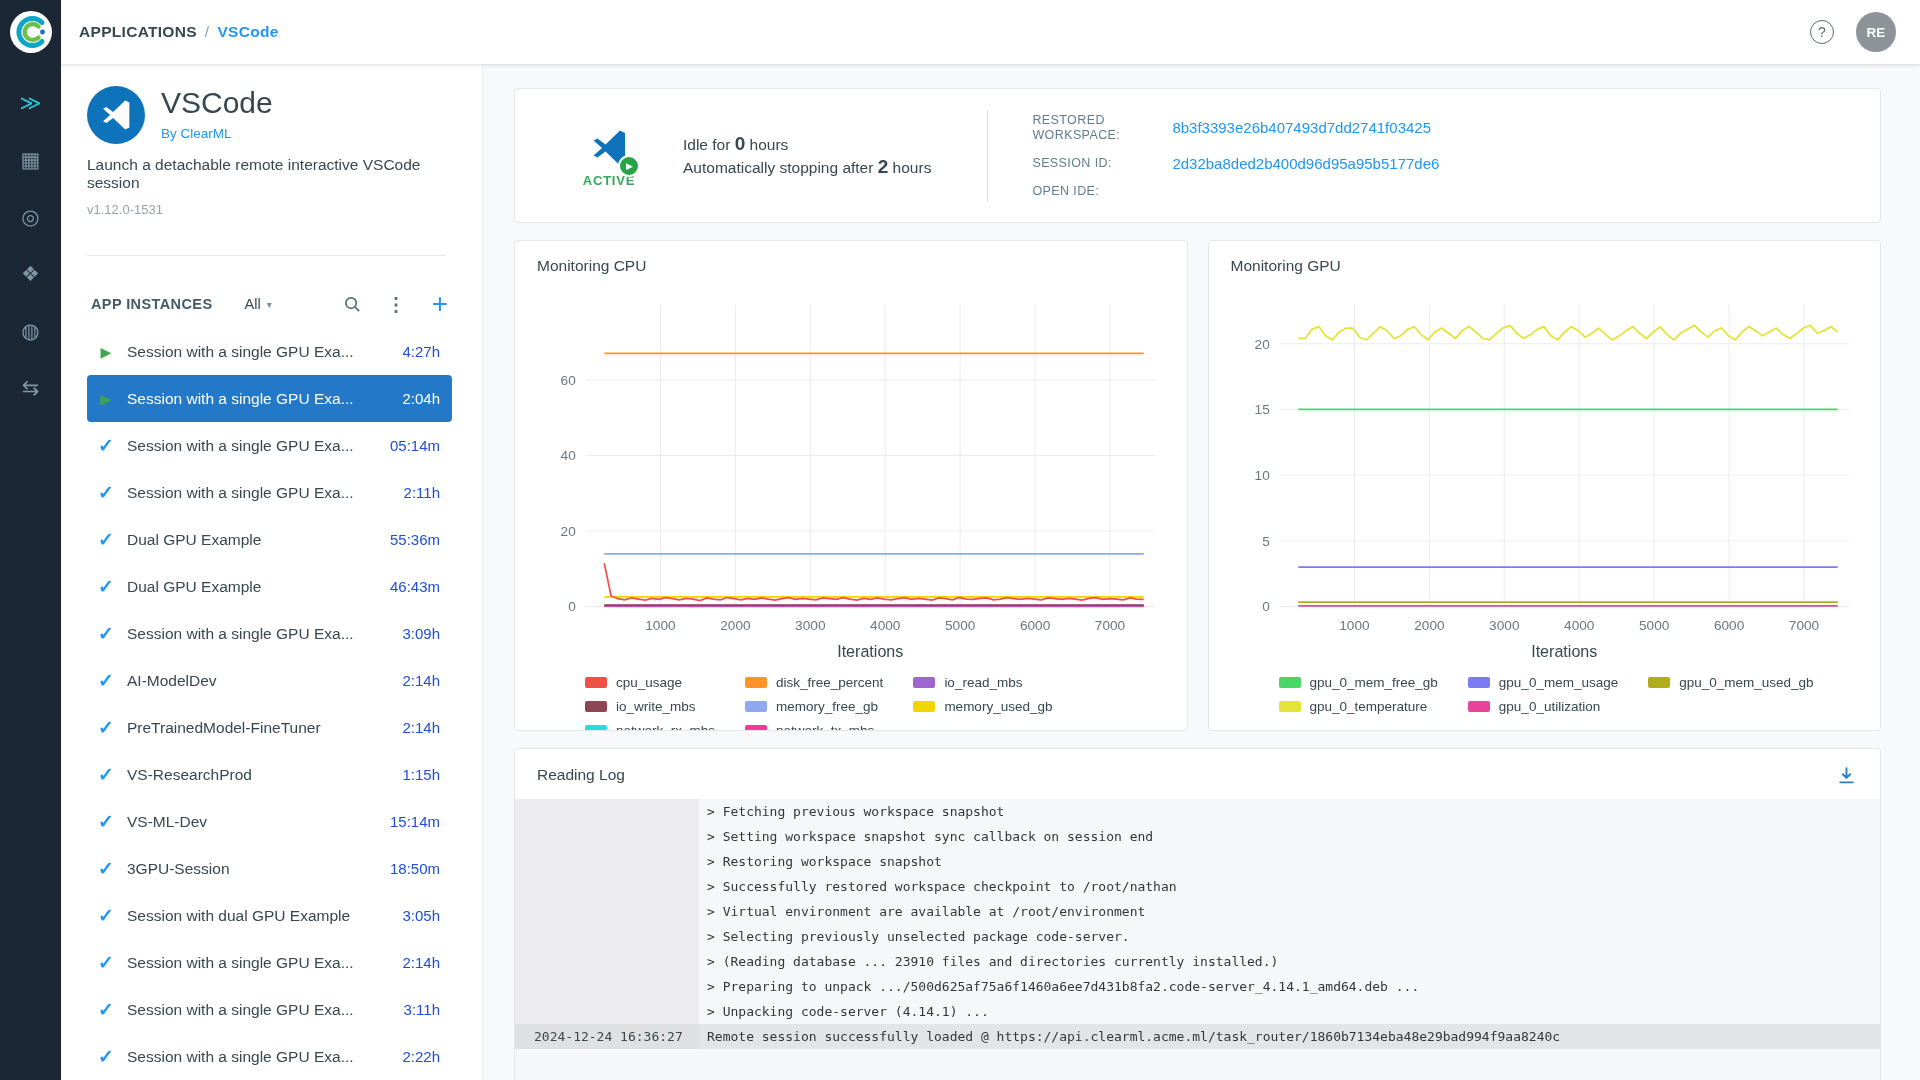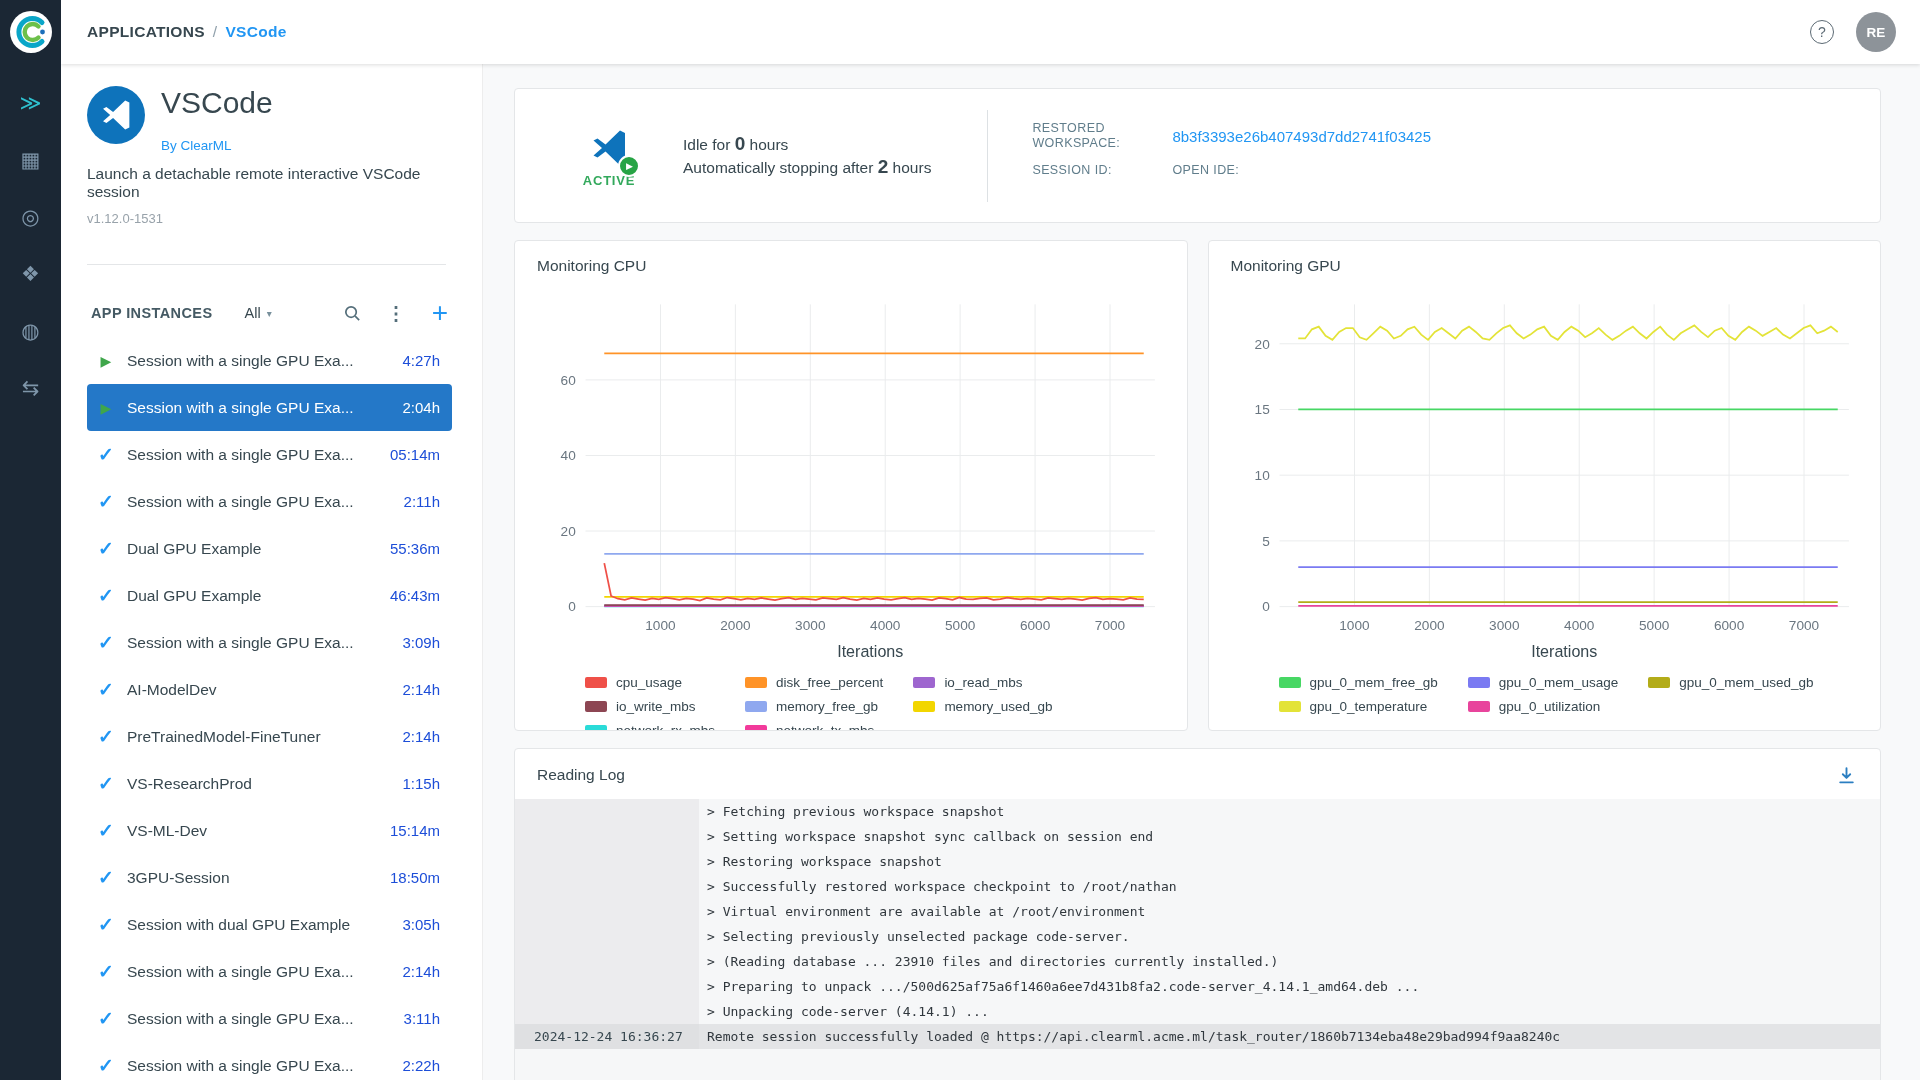--- a/index.html
+++ b/index.html
@@ -9,40 +9,40 @@
   
   .sidebar{position:absolute;left:0;top:0;width:61px;height:1080px;background:#1b2734;z-index:10;
     display:flex;flex-direction:column;align-items:center;}
   .logo-wrap{margin-top:10px;width:44px;height:44px;}
   .nav-col{margin-top:34px;display:flex;flex-direction:column;align-items:center;gap:27px;}
   .nav-icon{width:30px;height:30px;display:flex;align-items:center;justify-content:center;
     font-size:21px;color:#7f96aa;cursor:pointer;}
   .nav-icon.active{color:#2fc1cf;}
 
   
-  .topbar{position:absolute;left:61px;right:0;top:0;height:64px;background:#fff;z-index:6;
+  .topbar{position:absolute;left:53px;right:0;top:0;height:64px;background:#fff;z-index:6;
     display:flex;align-items:center;box-shadow:0 1px 4px rgba(0,0,0,.14);}
   .crumbs{margin-left:26px;font-size:15.5px;letter-spacing:.3px;display:flex;gap:8px;align-items:center;}
   .crumb-section{color:#37474f;font-weight:600;}
   .crumb-sep{color:#90a0ab;}
   .crumb-current{color:#2196f3;font-weight:600;cursor:pointer;}
   .topbar-right{margin-left:auto;margin-right:24px;display:flex;align-items:center;gap:22px;}
   .help-btn{width:24px;height:24px;border:1.6px solid #5c6a74;border-radius:50%;
     display:flex;align-items:center;justify-content:center;font-size:14px;color:#5c6a74;cursor:pointer;}
   .avatar{width:40px;height:40px;border-radius:50%;background:#8d9399;color:#fff;font-size:13.5px;
     display:flex;align-items:center;justify-content:center;font-weight:600;cursor:pointer;}
 
   
   .left-panel{position:absolute;left:61px;top:64px;width:422px;bottom:0;background:#fff;
     border-right:1px solid #ededed;padding:22px 0 0 26px;z-index:4;}
   .app-head{display:flex;align-items:flex-start;}
   .app-logo{width:58px;height:58px;flex:none;}
   .app-titleblock{margin-left:16px;}
   .app-title{font-size:30px;font-weight:400;color:#37474f;line-height:34px;}
-  .app-byline{font-size:13.5px;color:#2196f3;margin-top:18px;cursor:pointer;}
+  .app-byline{font-size:13.5px;color:#2196f3;margin-top:6px;cursor:pointer;}
   .app-desc{font-size:15.5px;color:#37474f;margin-top:12px;padding-right:40px;}
   .app-version{font-size:13px;color:#98a2aa;margin-top:10px;}
   .panel-divider{height:1px;background:#e4e6e8;margin:38px 36px 0 0;}
   .inst-header{display:flex;align-items:center;margin:30px 30px 0 4px;height:36px;}
   .inst-header-label{font-size:14.5px;font-weight:700;color:#455a64;letter-spacing:.4px;}
   .filter{display:flex;align-items:center;gap:6px;margin-left:32px;cursor:pointer;}
   .filter-label{font-size:14.5px;color:#37474f;}
   .filter-caret{font-size:10px;color:#78909c;}
   .inst-tools{margin-left:auto;display:flex;align-items:center;gap:20px;}
   .tool-btn{cursor:pointer;display:flex;align-items:center;justify-content:center;width:24px;height:24px;}
@@ -273,20 +273,21 @@
     </div>
     <div class="idle-block">
       <div><span>Idle for </span><span class="big-num">0</span><span> hours</span></div>
       <div><span>Automatically stopping after </span><span class="big-num">2</span><span> hours</span></div>
     </div>
     <div class="v-div"></div>
     <div class="fields">
         <div class="f-label">RESTORED WORKSPACE:</div>
         <div class="f-value link">8b3f3393e26b407493d7dd2741f03425</div>
         <div class="f-label">SESSION ID:</div>
+        <div class="f-value link">2d32ba8ded2b400d96d95a95b5177de6</div>
         <div class="f-label">OPEN IDE:</div>
         <div class="f-value"></div>
       </div>
   </div>
 
   <div class="charts-row">
     <div class="card chart-card">
       <div class="chart-title">Monitoring CPU</div>
       <div class="chart-plot"><svg viewBox="0 0 660 400" width="100%" font-family="Liberation Sans, sans-serif">
             <line x1="134.8421052631579" y1="26" x2="134.8421052631579" y2="336" stroke="#e9ebed" stroke-width="1"></line>

